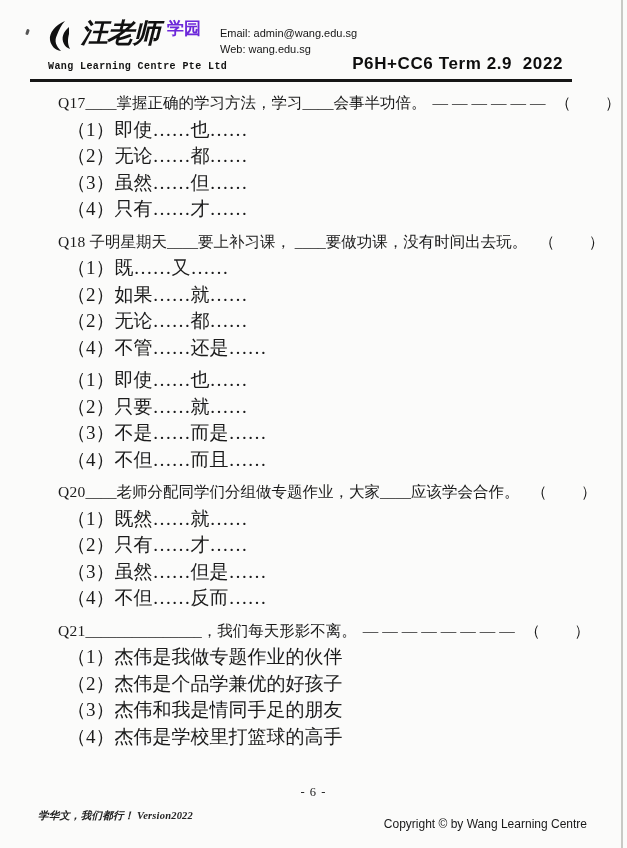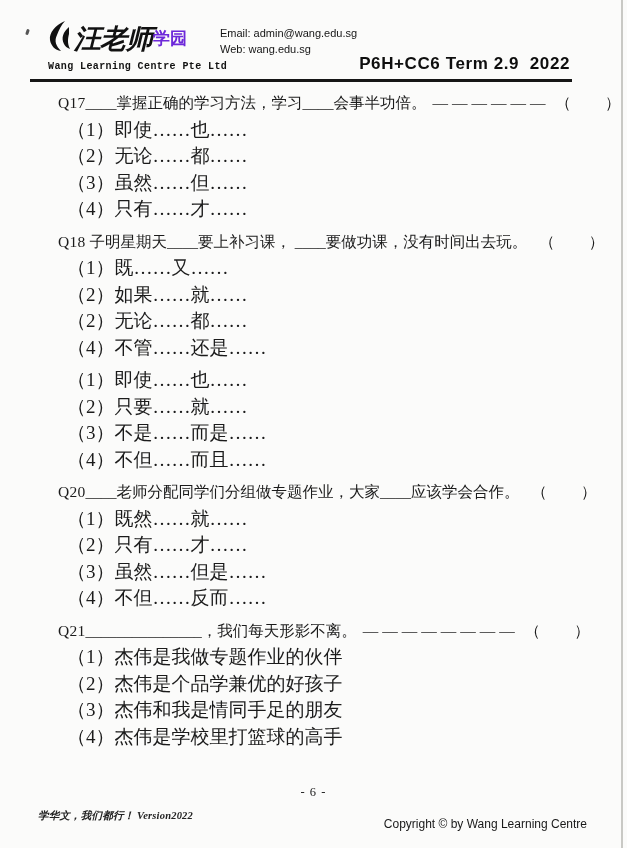--- a/index.html
+++ b/index.html
@@ -22,21 +22,21 @@
   }
   .scan-speck {
     position: absolute; left: 26px; top: 29px;
     width: 3px; height: 6px; background: #555;
     transform: rotate(20deg); border-radius: 2px;
   }
 
   
   .header { position: absolute; left: 48px; top: 18px; right: 50px; height: 58px; }
   .logo { position: absolute; left: 0; top: 2px; }
-  .logo-top { display: flex; align-items: center; gap: 0; }
+  .logo-top { display: flex; align-items: flex-start; gap: 7px; }
   .logo-mark { display: inline-block; margin-right: 2px; }
   .brand-cn-main {
     font-family: "Liberation Sans", "DejaVu Sans", sans-serif;
     font-size: 27px; font-weight: bold; font-style: italic;
     letter-spacing: -1px; line-height: 1; color: #111;
   }
   .brand-cn-sub {
     font-family: "Liberation Sans", "DejaVu Sans", sans-serif;
     font-size: 17px; font-weight: bold; line-height: 1.1;
     margin-left: 1px; color: #6d28d9;
@@ -45,21 +45,21 @@
     font-family: Liberation Mono, monospace;
     font-size: 10px; font-weight: bold; letter-spacing: 0.4px;
     margin-top: 3px; text-align: right; color: #111;
   }
   .contact {
     position: absolute; left: 172px; top: 8px;
     font-family: "Liberation Sans", "DejaVu Sans", sans-serif;
     font-size: 11px; line-height: 1.45; color: #151515;
   }
   .doc-title {
-    position: absolute; right: 7px; bottom: 2px;
+    position: absolute; right: 14px; bottom: 2px;
     font-family: "Liberation Sans", "DejaVu Sans", sans-serif;
     font-size: 17px; font-weight: bold; letter-spacing: 0.6px;
     color: #0e0e0e; white-space: pre;
   }
   .header-rule {
     position: absolute; left: 30px; top: 79px;
     width: 542px; height: 3px; background: #161616;
   }
 
   

